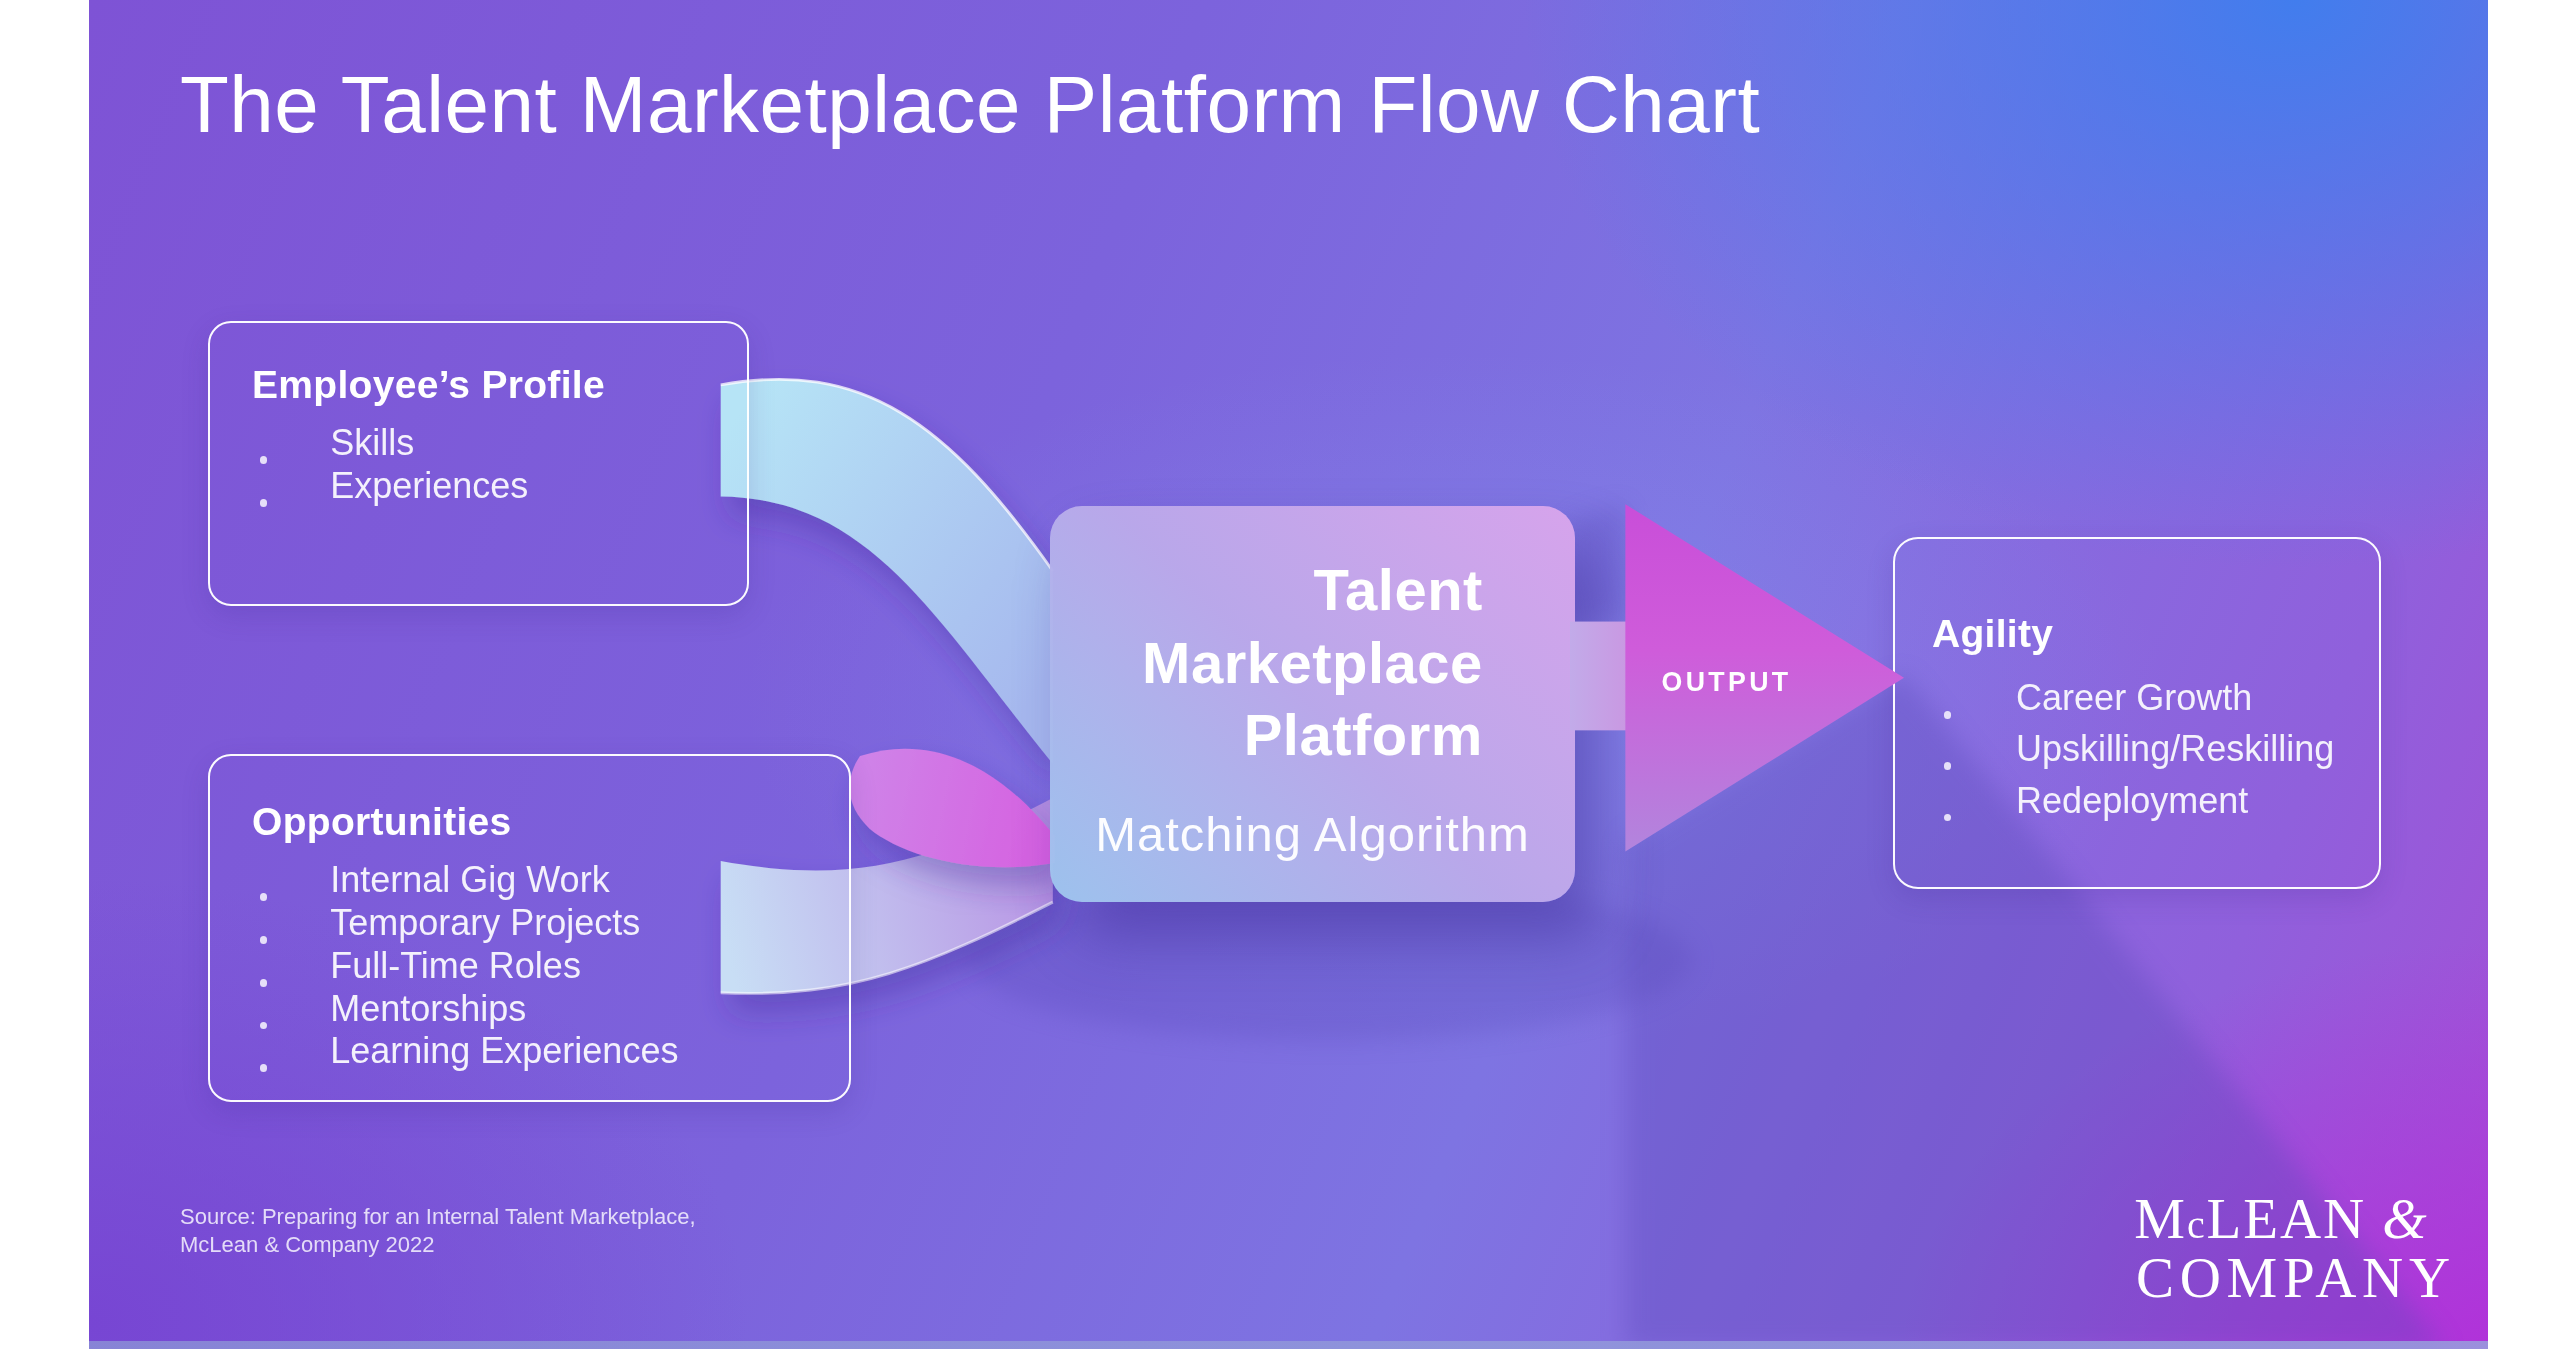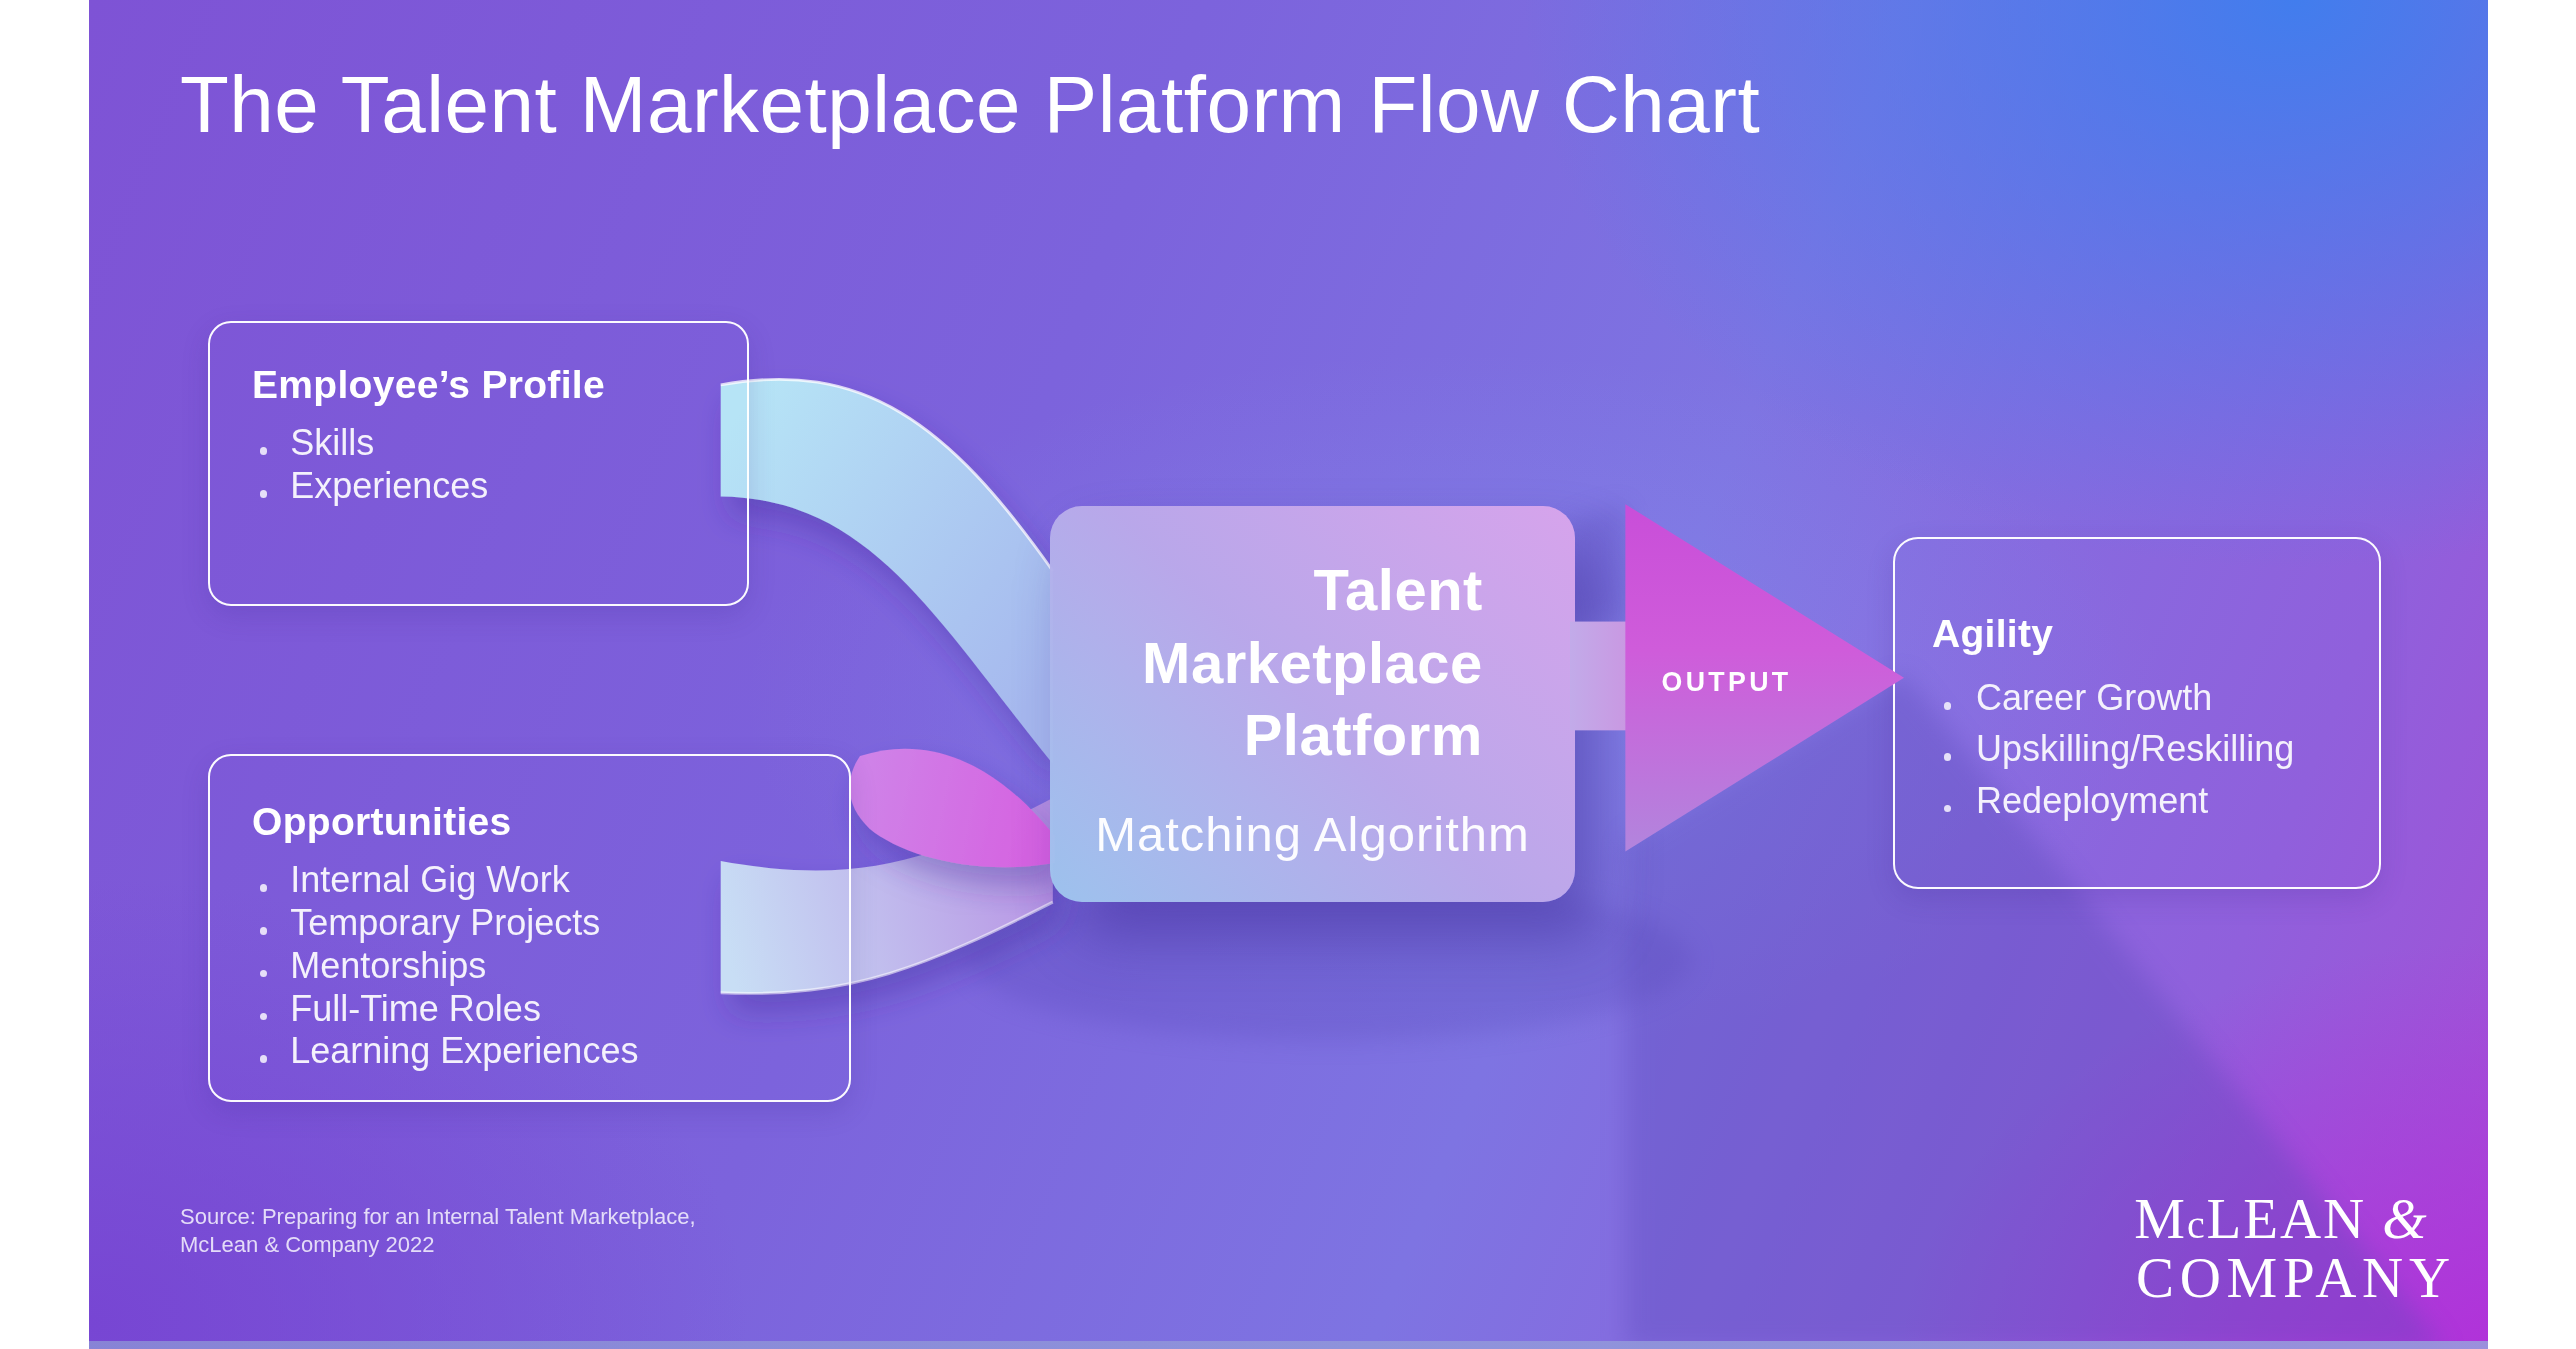--- a/index.html
+++ b/index.html
@@ -11,21 +11,21 @@
            radial-gradient(ellipse 44% 54% at 101% 101%, rgba(178,47,218,0.95) 0%, rgba(178,47,218,0) 58%),
            radial-gradient(ellipse 50% 60% at 0% 98%,  rgba(118,66,210,0.85) 0%, rgba(118,66,210,0) 55%),
            radial-gradient(ellipse 46% 40% at 57% 52%, rgba(150,180,248,0.22) 0%, rgba(150,180,248,0) 65%),
            linear-gradient(112deg,#7e53d5 0%,#7c63dc 38%,#7e74e2 62%,#9060dc 86%,#a44fd6 100%);}
   .layer{position:absolute;left:0;top:0;width:100%;height:100%;}
   .slide-title{position:absolute;left:91px;top:59px;color:#ffffff;font-size:80px;font-weight:400;
                letter-spacing:0.5px;line-height:1.15;white-space:nowrap;}
   .wbox{position:absolute;border:2.9px solid rgba(255,255,255,0.97);border-radius:23px;
         box-shadow:0 9.5px 27px rgba(60,40,145,0.18);box-sizing:border-box;color:#ffffff;margin-left:28px;}
   .wbox .bh{font-size:39px;font-weight:700;letter-spacing:0.3px;}
-  .brow{display:flex;align-items:center;}
+  .brow{display:flex;align-items:flex-end;gap:40px;}
   .brow .dot{flex:0 0 auto;width:7.6px;height:7.6px;border-radius:50%;background:#efeafb;opacity:0.92;
              margin:16px 23px 0 7.6px;}
   .brow .btext{font-size:36px;line-height:1.16;color:#f4f1fc;max-width:393px;}
   .box-employee{left:91px;top:321px;width:541px;height:285px;padding:40px 29px 0 42px;}
   .box-employee .bh{margin-bottom:15.3px;}
   .box-employee .brow,.box-opportunities .brow{margin-bottom:1px;}
   .box-opportunities{left:91px;top:754px;width:643px;height:348px;padding:44px 29px 0 42px;}
   .box-opportunities .bh{margin-bottom:15.3px;}
   .box-agility{left:1776px;top:537px;width:488px;height:352px;padding:73px 23px 0 37px;border-radius:25px;}
   .box-agility .bh{margin-bottom:21px;}
@@ -107,25 +107,25 @@
       <div class="brow">
         <span class="dot"></span>
         <span class="btext">Internal Gig Work</span>
       </div>
       <div class="brow">
         <span class="dot"></span>
         <span class="btext">Temporary Projects</span>
       </div>
       <div class="brow">
         <span class="dot"></span>
-        <span class="btext">Mentorships</span>
+        <span class="btext">Full-Time Roles</span>
       </div>
       <div class="brow">
         <span class="dot"></span>
-        <span class="btext">Full-Time Roles</span>
+        <span class="btext">Mentorships</span>
       </div>
       <div class="brow">
         <span class="dot"></span>
         <span class="btext">Learning Experiences</span>
       </div>
     </div>
 
     <div class="platform-box">
       <div class="platform-h">
         <div>Talent</div>

